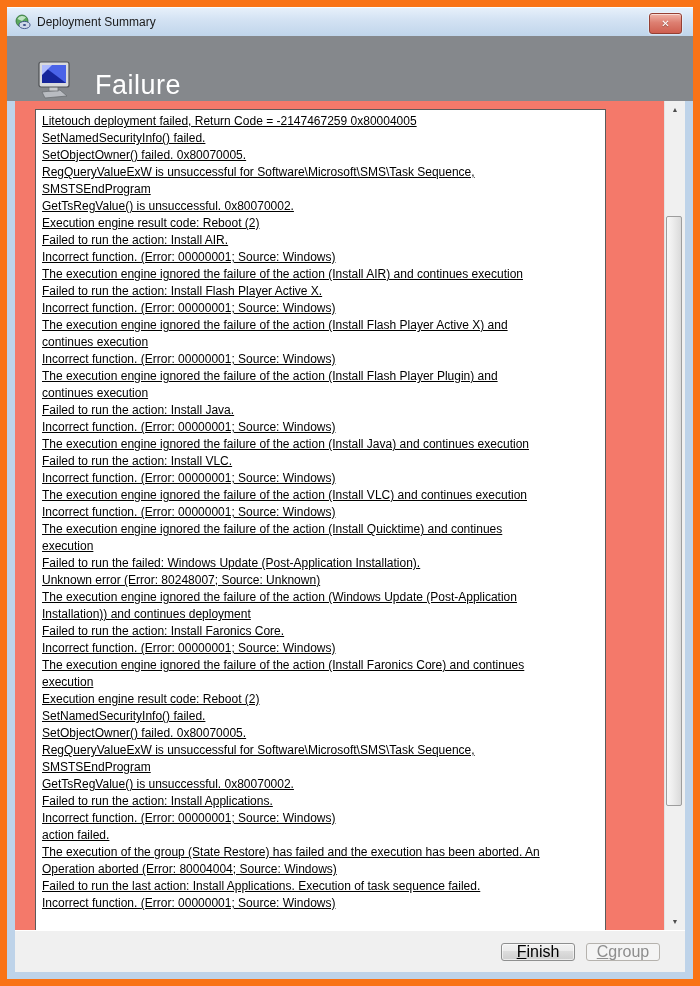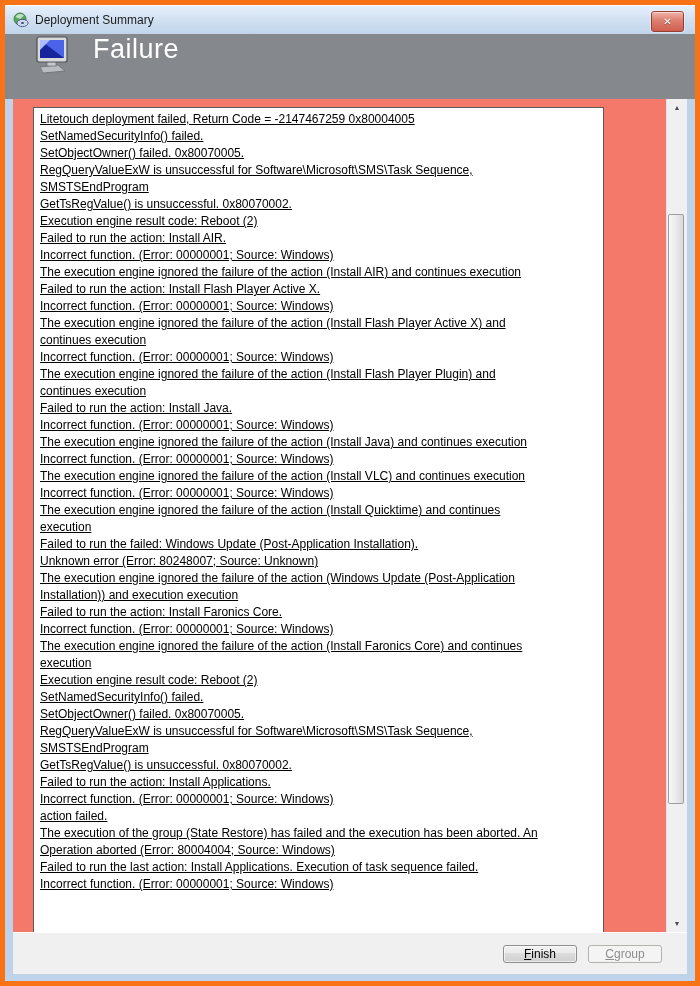--- a/index.html
+++ b/index.html
@@ -1,47 +1,47 @@
 <!DOCTYPE html>
 <html><head>
 <meta charset="utf-8">
 <style>
   html,body{margin:0;padding:0;}
   body{width:700px;height:986px;font-family:"Liberation Sans","DejaVu Sans",sans-serif;background:#555;}
-  .window{position:relative;width:700px;height:986px;box-sizing:border-box;border:5px solid #f97316;display:flex;flex-direction:column;background:#bed3e9;overflow:hidden;}
+  .window{position:relative;width:700px;height:986px;box-sizing:border-box;border:7px solid #f97316;display:flex;flex-direction:column;background:#bed3e9;overflow:hidden;}
 
   
   .titlebar{position:relative;height:29px;flex:0 0 29px;background:linear-gradient(#e8f1fb,#d3e2f3 45%,#c0d5eb);display:flex;align-items:center;padding-left:8px;box-shadow:inset 0 1px 0 rgba(255,255,255,.8);}
   .app-icon{width:16px;height:16px;margin-right:6px;flex:0 0 16px;}
   .title-text{font-size:12px;color:#1a1a1a;}
   .close-btn{position:absolute;right:11px;top:6px;width:31px;height:19px;border:1px solid #953f33;border-radius:3px;background:linear-gradient(#f0b3a7,#dd7f71 45%,#cf5f50);box-shadow:inset 0 1px 0 rgba(255,255,255,.55),0 0 0 1px rgba(255,255,255,.35);color:#fff;font-size:10px;font-weight:bold;display:flex;align-items:center;justify-content:center;cursor:pointer;line-height:1;text-shadow:0 1px 1px rgba(0,0,0,.35);}
 
   
-  .header{height:65px;flex:0 0 65px;background:#85888c;display:flex;align-items:flex-start;padding-left:26px;}
+  .header{height:65px;flex:0 0 65px;background:#85888c;display:flex;align-items:flex-end;padding-left:26px;}
   .header .monitor-icon{width:42px;height:42px;margin-right:20px;}
   .header-title{color:#ffffff;font-size:27px;font-weight:300;letter-spacing:.5px;}
 
   
   .content-row{flex:1 1 auto;display:flex;min-height:0;}
   .edge{flex:0 0 8px;background:#bed3e9;}
   .pane{flex:1 1 auto;background:#f4796a;position:relative;overflow:hidden;}
   .textbox{position:absolute;left:20px;top:8px;width:563px;bottom:-2px;background:#ffffff;border:1px solid #5b5b5b;padding:3px 0 0 6px;overflow:hidden;}
   .log-line{font-size:12px;line-height:17px;color:#000;white-space:nowrap;overflow:hidden;text-decoration:underline;}
 
   
   .scrollbar{flex:0 0 20px;background:#f0f0f0;position:relative;border-left:1px solid #e3e3e3;}
   .sb-btn{position:absolute;left:0;width:20px;height:17px;display:flex;align-items:center;justify-content:center;font-size:7px;color:#4d4d4d;cursor:pointer;}
   .sb-up{top:0;}
   .sb-down{bottom:0;}
   .sb-thumb{position:absolute;left:1px;top:115px;width:16px;height:590px;box-sizing:border-box;border:1px solid #9d9d9d;border-radius:2px;background:linear-gradient(to right,#f8f8f8,#ececec 45%,#dadada);cursor:pointer;}
 
   
   .footer-row{flex:0 0 42px;display:flex;}
   .footer{flex:1 1 auto;background:#f0f0f0;border-top:1px solid #ffffff;display:flex;align-items:center;justify-content:flex-end;padding-right:25px;gap:11px;}
-  .btn{width:74px;height:18px;box-sizing:border-box;font-size:12px;font-family:"Liberation Sans","DejaVu Sans",sans-serif;display:flex;align-items:center;justify-content:center;border-radius:3px;}
+  .btn{width:74px;height:18px;box-sizing:border-box;font-size:16px;font-family:"Liberation Sans","DejaVu Sans",sans-serif;display:flex;align-items:center;justify-content:center;border-radius:3px;}
   .btn-finish{border:1px solid #8e8f8f;background:linear-gradient(#f2f2f2,#ebebeb 45%,#dddddd 46%,#cfcfcf);color:#000;cursor:pointer;box-shadow:inset 0 0 0 1px rgba(255,255,255,.6);}
   .btn-cancel{border:1px solid #b5b2ad;background:#f4f4f4;color:#8d8d8d;cursor:default;}
   .accel{text-decoration:underline;}
 
   
   .bottom-strip{flex:0 0 7px;background:#bed3e9;}
 </style>
 </head>
 <body>
 
@@ -90,29 +90,30 @@
             <div class="log-line">Failed to run the action: Install Flash Player Active X.</div>
             <div class="log-line">Incorrect function. (Error: 00000001; Source: Windows)</div>
             <div class="log-line">The execution engine ignored the failure of the action (Install Flash Player Active X) and</div>
             <div class="log-line">continues execution</div>
             <div class="log-line">Incorrect function. (Error: 00000001; Source: Windows)</div>
             <div class="log-line">The execution engine ignored the failure of the action (Install Flash Player Plugin) and</div>
             <div class="log-line">continues execution</div>
             <div class="log-line">Failed to run the action: Install Java.</div>
             <div class="log-line">Incorrect function. (Error: 00000001; Source: Windows)</div>
             <div class="log-line">The execution engine ignored the failure of the action (Install Java) and continues execution</div>
+            <div class="log-line">Failed to run the action: Install VLC.</div>
             <div class="log-line">Incorrect function. (Error: 00000001; Source: Windows)</div>
             <div class="log-line">The execution engine ignored the failure of the action (Install VLC) and continues execution</div>
             <div class="log-line">Incorrect function. (Error: 00000001; Source: Windows)</div>
             <div class="log-line">The execution engine ignored the failure of the action (Install Quicktime) and continues</div>
             <div class="log-line">execution</div>
             <div class="log-line">Failed to run the failed: Windows Update (Post-Application Installation).</div>
             <div class="log-line">Unknown error (Error: 80248007; Source: Unknown)</div>
             <div class="log-line">The execution engine ignored the failure of the action (Windows Update (Post-Application</div>
-            <div class="log-line">Installation)) and execution execution</div>
+            <div class="log-line">Installation)) and continues deployment</div>
             <div class="log-line">Failed to run the action: Install Faronics Core.</div>
             <div class="log-line">Incorrect function. (Error: 00000001; Source: Windows)</div>
             <div class="log-line">The execution engine ignored the failure of the action (Install Faronics Core) and continues</div>
             <div class="log-line">execution</div>
             <div class="log-line">Execution engine result code: Reboot (2)</div>
             <div class="log-line">SetNamedSecurityInfo() failed.</div>
             <div class="log-line">SetObjectOwner() failed. 0x80070005.</div>
             <div class="log-line">RegQueryValueExW is unsuccessful for Software\Microsoft\SMS\Task Sequence,</div>
             <div class="log-line">SMSTSEndProgram</div>
             <div class="log-line">GetTsRegValue() is unsuccessful. 0x80070002.</div>

